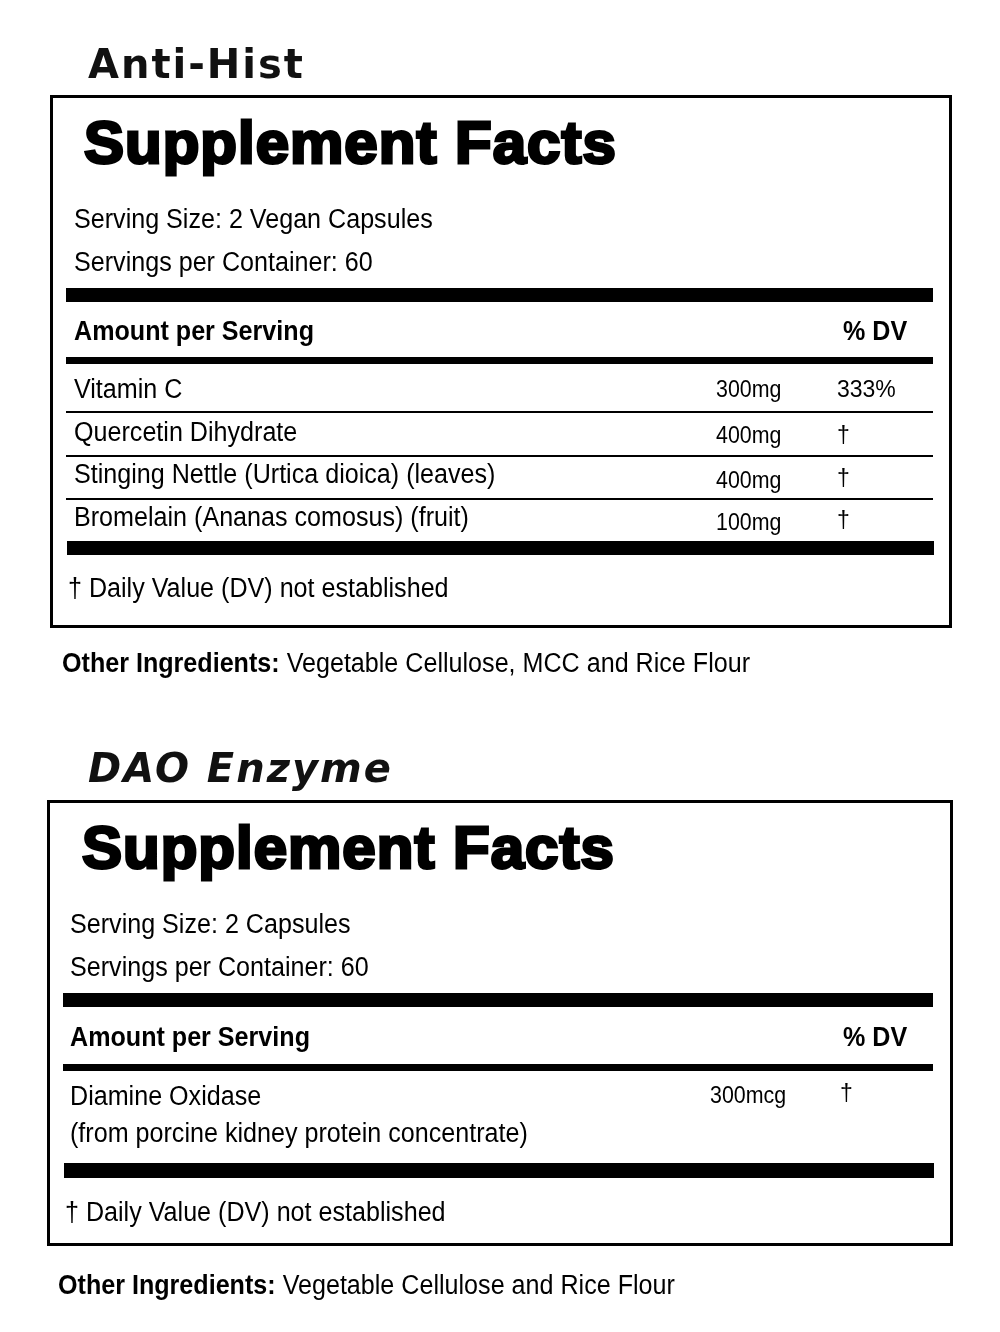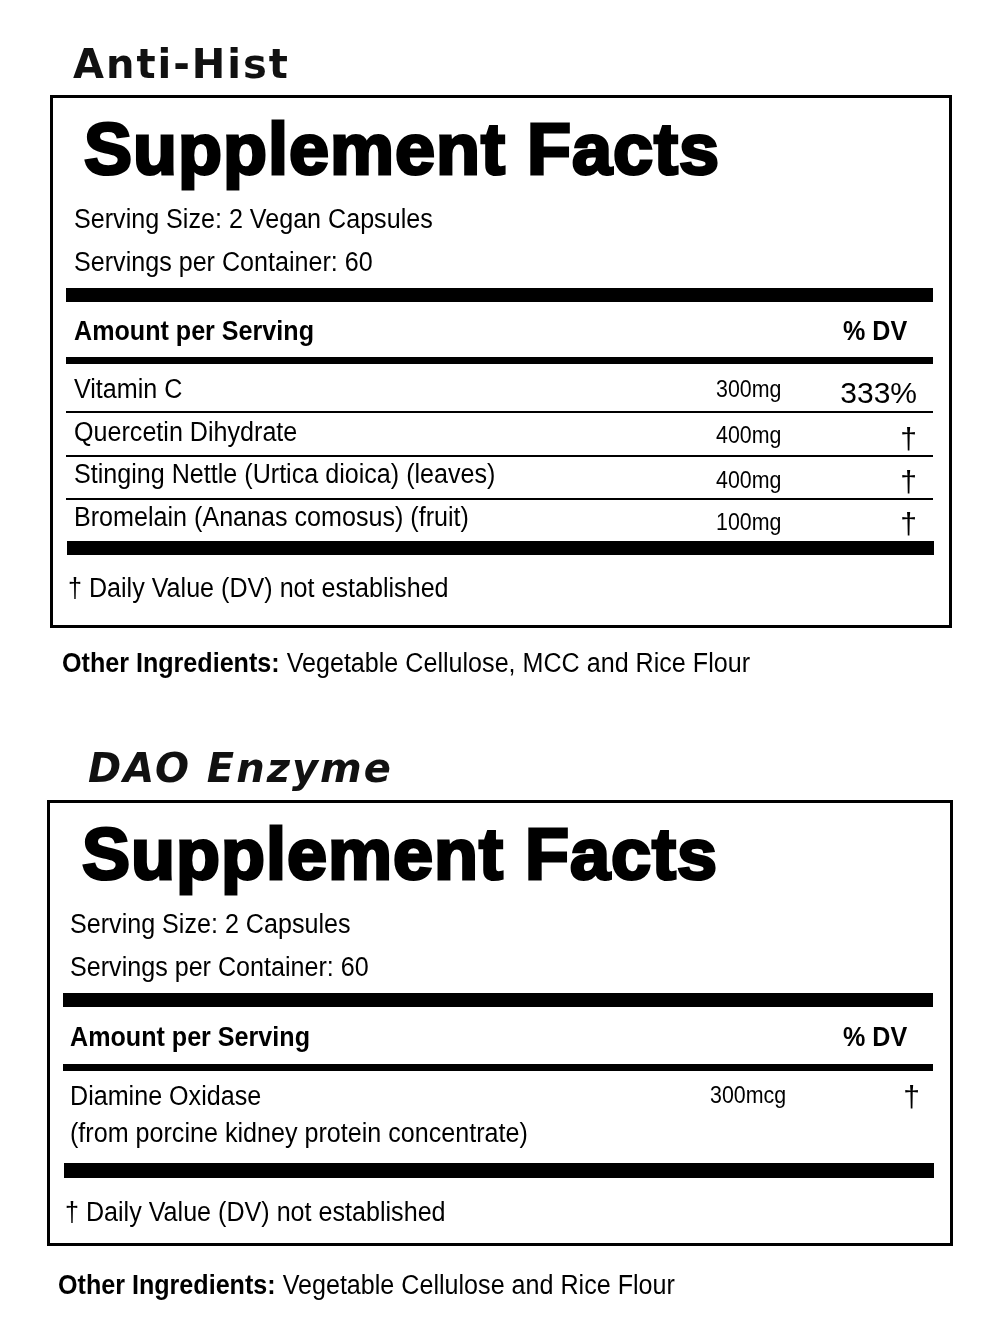--- a/index.html
+++ b/index.html
@@ -1,30 +1,30 @@
 <!DOCTYPE html>
 <html><head>
 <meta charset="utf-8">
 <style>
   html, body { margin: 0; padding: 0; background: #ffffff; }
   body { width: 1000px; height: 1332px; position: relative; overflow: hidden; color: #000; font-family: "Liberation Sans", sans-serif; }
   .product-name { position: absolute; font-family: "DejaVu Sans", sans-serif; font-weight: bold; font-size: 40px; letter-spacing: 2px; color: #111; line-height: 1; }
   .box { position: absolute; border: 3px solid #000; box-sizing: border-box; background: #fff; }
-  .sf-title { position: absolute; font-family: "Liberation Sans", sans-serif; font-weight: 900; font-size: 72px; letter-spacing: 1px; line-height: 1; -webkit-text-stroke: 3px #000; white-space: nowrap; }
+  .sf-title { position: absolute; font-family: "Liberation Sans", sans-serif; font-weight: 900; font-size: 60px; letter-spacing: 1px; line-height: 1; -webkit-text-stroke: 3px #000; white-space: nowrap; }
   .line { position: absolute; font-size: 27px; line-height: 1; white-space: nowrap; transform: scaleX(0.93); transform-origin: left center; }
   .bold { font-weight: bold; }
   .bar { position: absolute; background: #000; }
   .amt { position: absolute; font-size: 23px; line-height: 1; white-space: nowrap; transform: scaleX(0.93); transform-origin: left center; }
-  .dv { position: absolute; font-size: 30px; line-height: 1; white-space: nowrap; text-align: right; width: 80px; }
+  .dv { position: absolute; font-size: 23px; line-height: 1; white-space: nowrap; text-align: left; width: 80px; }
   .other { position: absolute; font-size: 27px; line-height: 1; white-space: nowrap; transform: scaleX(0.93); transform-origin: left center; }
 </style>
 </head>
 <body>
 
-<div class="product-name" style="left:73px; top:44px;">Anti-Hist</div>
+<div class="product-name" style="left:88px; top:44px;">Anti-Hist</div>
 
 <div class="box" style="left:50px; top:95px; width:902px; height:533px;"></div>
 
 <div class="sf-title" style="left:84px; top:113px;">Supplement Facts</div>
 
 <div class="line" style="left:74px; top:206px;">Serving Size: 2 Vegan Capsules</div>
 <div class="line" style="left:74px; top:249px;">Servings per Container: 60</div>
 
 <div class="bar" style="left:66px; top:288px; width:867px; height:14px;"></div>
 

